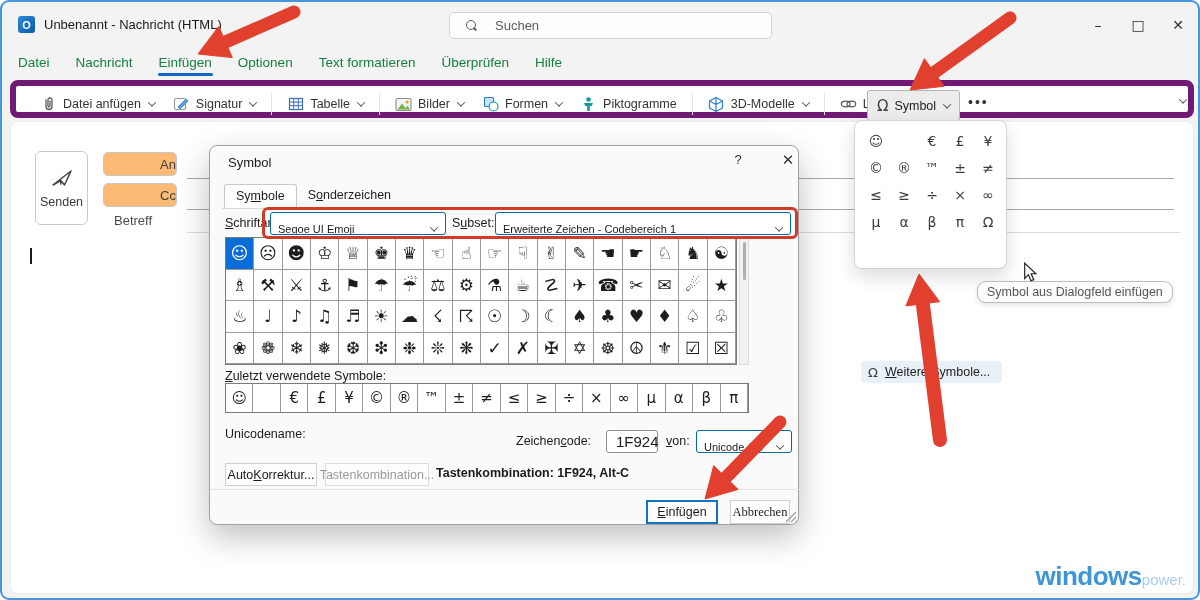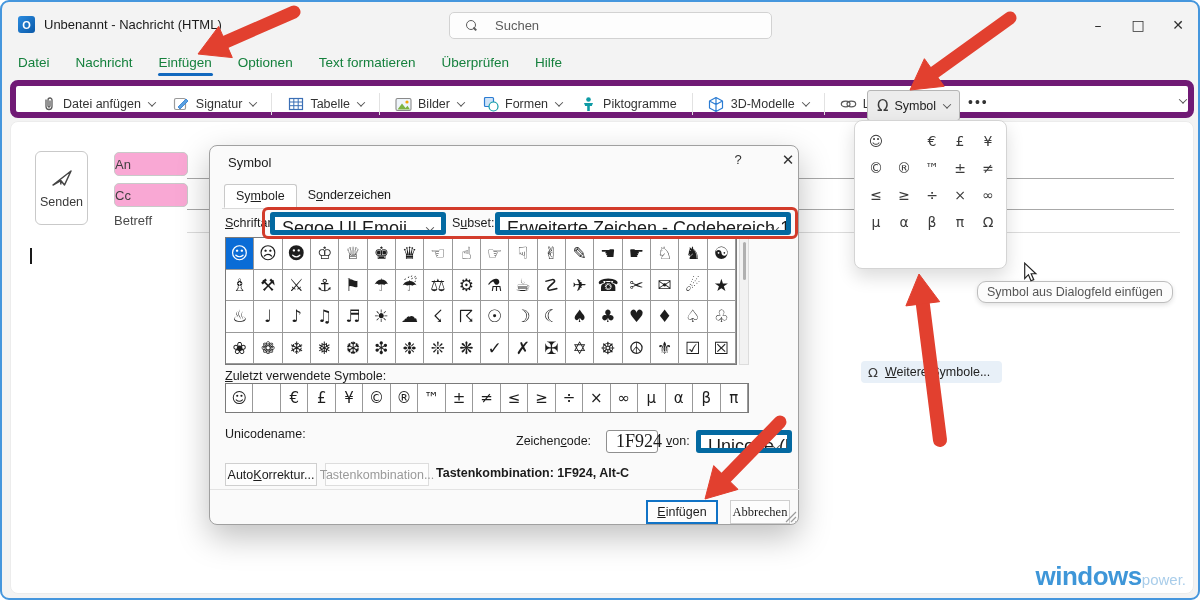--- a/index.html
+++ b/index.html
@@ -44,21 +44,21 @@
   .dots { position:absolute; left:952px; top:8px; font-size:14px; letter-spacing:2px; color:#333; }
   .ribchev { position:absolute; left:1162px; top:12px; }
 
   
   .bodypanel { position:absolute; left:8px; top:119px; width:1184px; height:473px; background:#fff;
                border:1px solid #ececec; border-radius:8px; }
   .sendbtn { position:absolute; left:33px; top:149px; width:53px; height:74px; background:#fff;
              border:1px solid #c9c9c9; border-radius:6px; display:flex; flex-direction:column;
              align-items:center; justify-content:center; gap:6px; font-size:12.5px; color:#3a3a3a; }
   .fieldbtn { position:absolute; width:74px; height:24px; border:1px solid #c9c9c9; border-radius:5px;
-              background:#f9a8d4; font-size:13px; color:#3f3f3f; display:flex; align-items:center; justify-content:flex-start;margin-left:11px; }
+              background:#fdba74; font-size:13px; color:#3f3f3f; display:flex; align-items:center; justify-content:flex-end; }
   .subjlabel { position:absolute; left:112px; top:211px; font-size:13px; color:#4a4a4a; }
   .fline { position:absolute; height:1px; background:#a8a8a8; }
   .caret { position:absolute; left:28px; top:246px; width:1.5px; height:16px; background:#1a1a1a; }
 
   
   .dropdown { position:absolute; left:852px; top:118px; width:153px; height:149px; background:#fff;
               border:1px solid #d4d4d4; border-radius:8px; box-shadow:0 8px 18px rgba(0,0,0,.14); z-index:20; }
   .ddgrid { position:absolute; left:7px; top:6px; display:grid; grid-template-columns:repeat(5,28px);
             grid-auto-rows:27px; }
   .ddgrid .cell { display:flex; align-items:center; justify-content:center; font-family:"DejaVu Sans",sans-serif;
@@ -76,37 +76,37 @@
             border:1px solid #a0a0a0; border-radius:8px; box-shadow:0 12px 32px rgba(0,0,0,.25); z-index:10; }
   .dlgtitle { position:absolute; left:18px; top:9px; font-size:13px; color:#1b1b1b; }
   .dlghelp { position:absolute; left:514px; top:6px; width:28px; height:22px; text-align:center; font-size:13px; color:#333; }
   .dlgclose { position:absolute; left:564px; top:5px; width:28px; height:22px; text-align:center; font-size:15px; color:#333; }
   .tabs { position:absolute; left:14px; top:38px; display:flex; }
   .tab { font-size:12.5px; color:#1f1f1f; padding:4px 11px; }
   .tab.active { background:#fff; border:1px solid #c9c9c9; border-bottom:1px solid #fff; border-radius:3px 3px 0 0; position:relative; z-index:2; }
   .tabrule { position:absolute; left:12px; top:62px; width:566px; height:1px; background:#d9d9d9; }
   .u { text-decoration:underline; }
   .dlabel { position:absolute; font-size:12.5px; color:#1b1b1b; }
-  .combo { position:absolute; height:23px; background:#fff; border:5px solid #0369a1; border-radius:3px;
-           font-size:18px; color:#1b1b1b; display:flex; align-items:center; padding:10px 22px 0 7px; overflow:hidden; white-space:nowrap; }
+  .combo { position:absolute; height:23px; background:#fff; border:1px solid #0369a1; border-radius:3px;
+           font-size:11px; color:#1b1b1b; display:flex; align-items:center; padding:10px 22px 0 7px; overflow:hidden; white-space:nowrap; }
   .combo .chev { position:absolute; right:8px; border-color:#555; }
   .redbox { position:absolute; left:52px; top:61px; width:536px; height:32px; border:3px solid #d23b2a; border-radius:6px; z-index:3; }
   .symgrid { position:absolute; left:15px; top:91px; width:512px; height:128px; background:#fff;
              border:1px solid #7a7a7a; display:grid; grid-template-columns:repeat(18,1fr); grid-auto-rows:31.5px; }
   .symgrid .cell { border-right:1px solid #999; border-bottom:1px solid #999; display:flex; align-items:center;
                    justify-content:center; font-family:"DejaVu Sans",sans-serif; font-size:17px; color:#1d1d1d; }
   .symgrid .cell.sel { background:#0a6cd6; color:#fff; }
   .vscroll { position:absolute; left:529px; top:91px; width:10px; height:128px; background:#f2f2f2; border:1px solid #dcdcdc; }
   .vscroll .thumb { position:absolute; left:3px; top:4px; width:3px; height:38px; background:#b0b0b0; border-radius:2px; }
   .recentrow { position:absolute; left:15px; top:237px; width:524px; height:30px; background:#fff; border:1px solid #7a7a7a;
                display:grid; grid-template-columns:repeat(19,1fr); }
   .recentrow .cell { border-right:1px solid #999; display:flex; align-items:center; justify-content:center;
                      font-family:"DejaVu Sans",sans-serif; font-size:15px; color:#1d1d1d; }
-  .dinput { position:absolute; background:#fff; border:1px solid #8f8f8f; border-radius:3px; font-size:18px;
-            color:#1b1b1b; display:flex; align-items:center; padding-left:9px;font-family:Liberation Serif, serif; }
+  .dinput { position:absolute; background:#fff; border:1px solid #8f8f8f; border-radius:3px; font-size:15px;
+            color:#1b1b1b; display:flex; align-items:center; padding-left:9px; }
   .dbtn { position:absolute; height:23px; background:#fdfdfd; border:1px solid #cfcfcf; border-radius:0;
           font-size:12.5px; color:#1b1b1b; display:flex; align-items:center; justify-content:center; }
   .dbtn.disabled { color:#9a9a9a; border-color:#dddddd; }
   .dbtn.primary { border:2px solid #1173c6; }
   .botrule { position:absolute; left:0px; top:343px; width:590px; height:1px; background:#e3e3e3; }
   .grip { position:absolute; left:574px; top:364px; width:13px; height:13px; }
   .shortcutinfo { position:absolute; left:226px; top:320px; font-size:12.5px; font-weight:600; color:#1b1b1b; }
 
   
   .watermark { position:absolute; right:12px; bottom:6px; z-index:5; }

